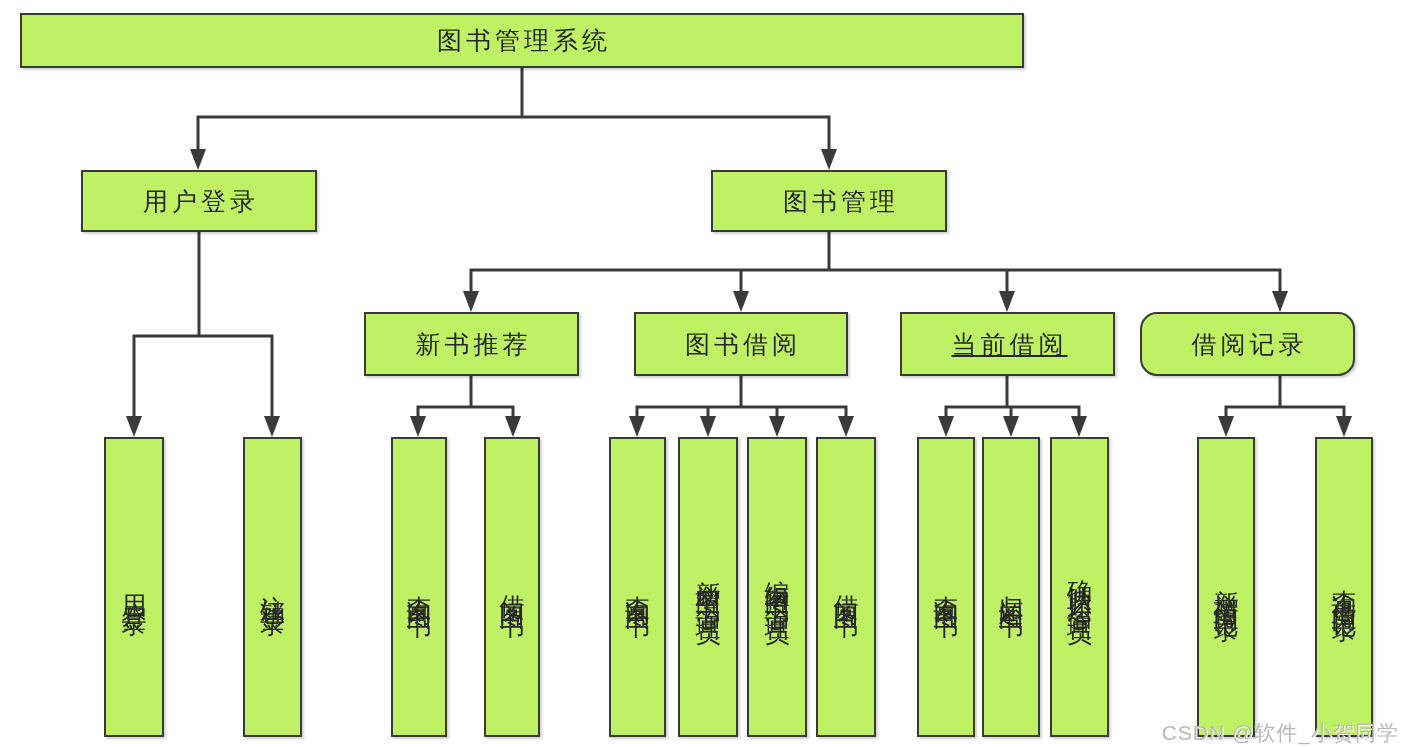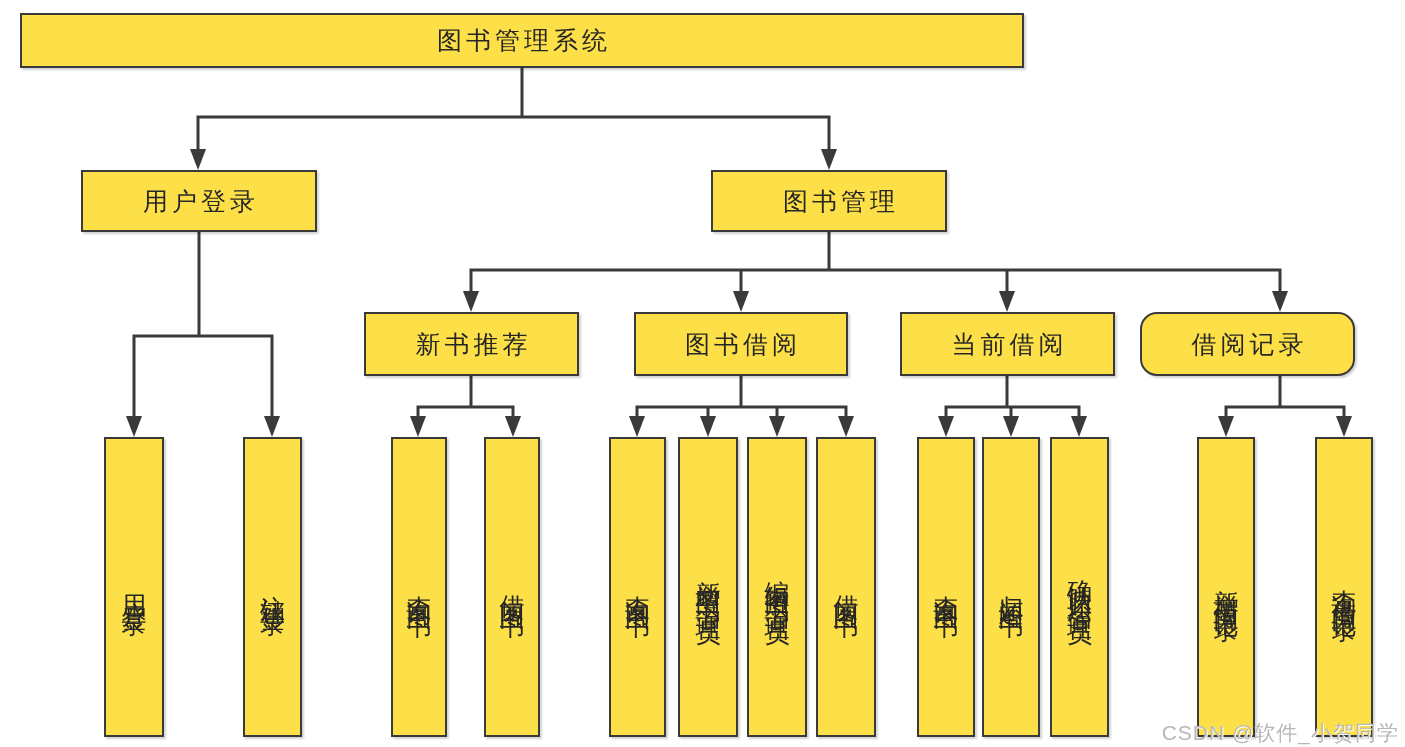--- a/index.html
+++ b/index.html
@@ -10,21 +10,21 @@
     background: #ffffff;
     font-family: "Liberation Sans", sans-serif;
     overflow: hidden;
   }
   #wires { position: absolute; left: 0; top: 0; }
   #wires path { stroke: #3a3a3a; stroke-width: 3; fill: none; }
   #wires path.ar { fill: #3a3a3a; stroke: none; }
   .node {
     position: absolute;
     box-sizing: border-box;
-    background: #fde047;
+    background: #bef264;
     border: 2px solid #3a3a3a;
     box-shadow: 2px 2px 2px rgba(0,0,0,0.18);
     display: flex;
     align-items: center;
     justify-content: center;
     color: #262626;
     font-size: 25px;
   }
   .node.h .lbl { letter-spacing: 4px; text-indent: 4px; white-space: nowrap; }
   .node.v .lbl {
@@ -111,21 +111,21 @@
   <div class="node h" style="left:711px; top:170px; width:236px; height:62px;padding-left:20px;">
     <span class="lbl">图书管理</span>
   </div>
 
   <div class="node h" style="left:364px; top:312px; width:215px; height:64px;">
     <span class="lbl">新书推荐</span>
   </div>
   <div class="node h" style="left:634px; top:312px; width:214px; height:64px;">
     <span class="lbl">图书借阅</span>
   </div>
-  <div class="node h" style="left:900px; top:312px; width:215px; height:64px;">
+  <div class="node h" style="left:900px; top:312px; width:215px; height:64px;text-decoration:underline;">
     <span class="lbl">当前借阅</span>
   </div>
   <div class="node h" style="left:1140px; top:312px; width:215px; height:64px;border-radius:17px;">
     <span class="lbl">借阅记录</span>
   </div>
 
   <div class="node v" style="left:104px; top:437px; width:60px; height:300px;">
     <span class="lbl">用户登录</span>
   </div>
   <div class="node v" style="left:243px; top:437px; width:59px; height:300px;">

